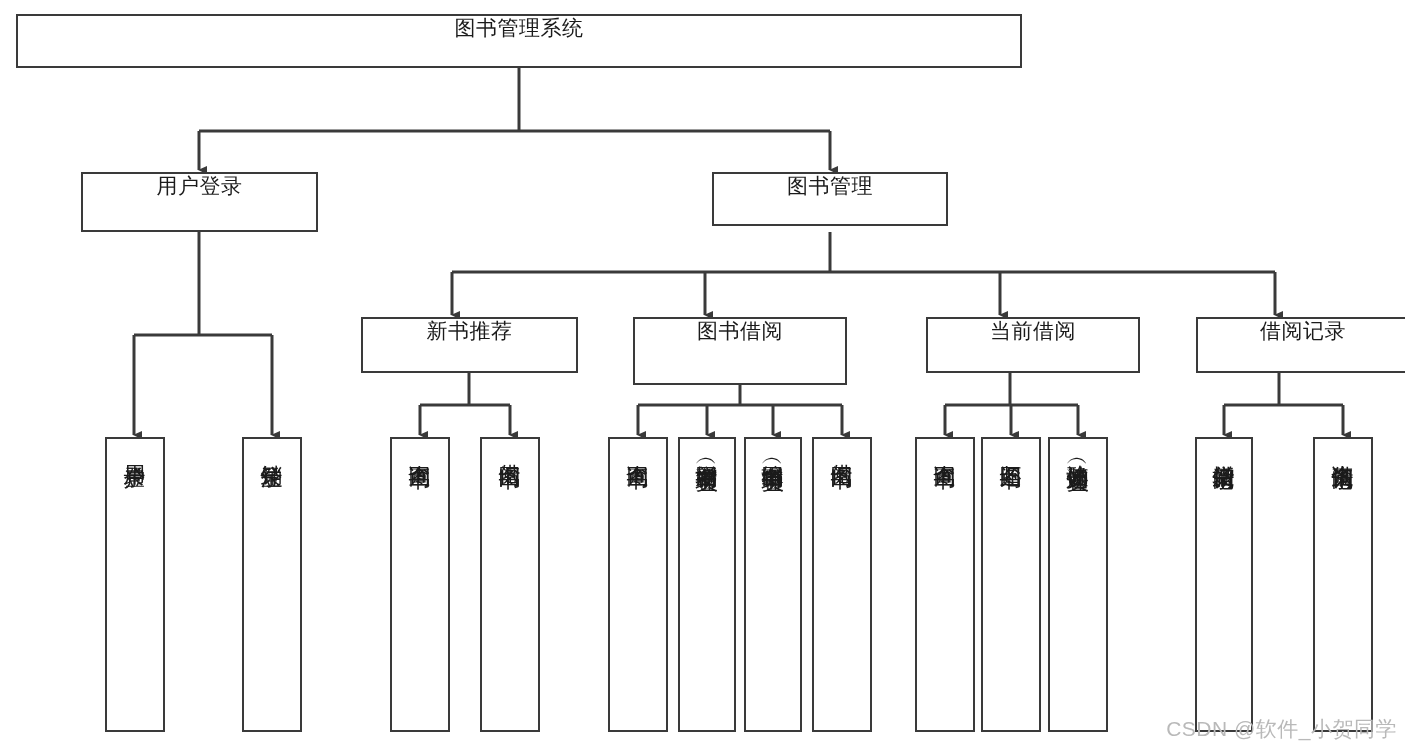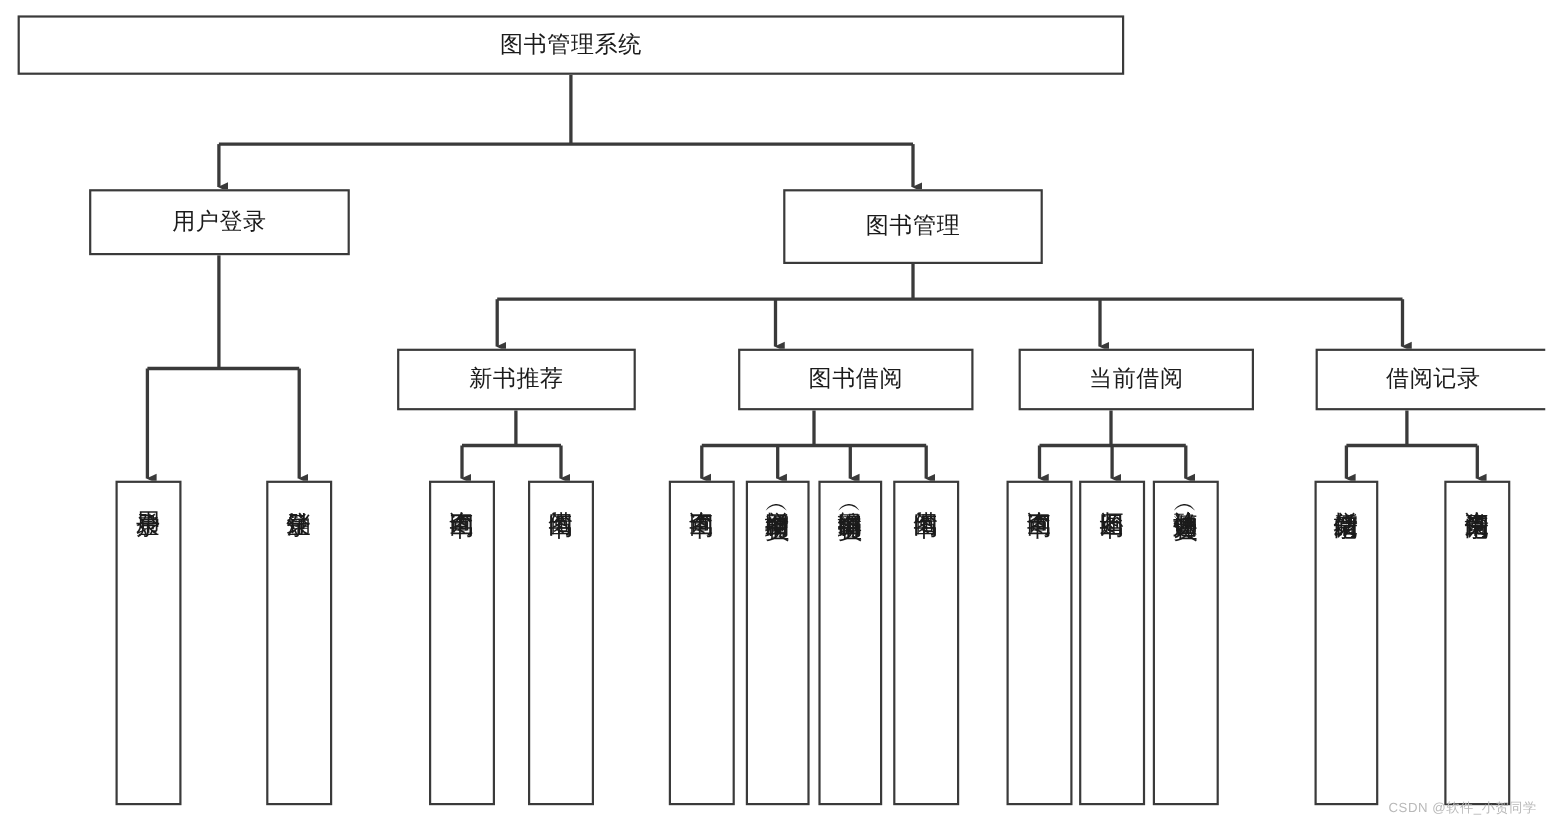--- a/index.html
+++ b/index.html
@@ -24,21 +24,21 @@
     top: 0;
     width: 1405px;
     height: 747px;
   }
   .node-box {
     position: absolute;
     box-sizing: border-box;
     border: 2px solid #3a3a3a;
     background: #ffffff;
     display: flex;
-    align-items: center;
+    align-items: flex-start;
     justify-content: center;
     color: #1b1b1b;
   }
   .node-label {
     display: block;
     text-align: center;
     line-height: 1.12;
     letter-spacing: 0.5px;
     white-space: pre;
   }
@@ -54,21 +54,21 @@
     writing-mode: vertical-rl;
     text-orientation: upright;
     font-size: 22px;
     line-height: 1.05;
     letter-spacing: 1px;
   }
   .watermark {
     position: absolute;
     right: 8px;
     bottom: 4px;
-    font-size: 12px;
+    font-size: 21px;
     color: #b9b9b9;
     white-space: nowrap;
     letter-spacing: 0.5px;
   }
 </style>
 </head>
 <body>
 
 <div id="canvas">
 
@@ -125,29 +125,29 @@
   </svg>
 
   <div class="node-box horiz" style="left:16px; top:14px; width:1006px; height:54px;">
     <span class="node-label">图书管理系统</span>
   </div>
 
   <div class="node-box horiz" style="left:81px; top:172px; width:237px; height:60px;">
     <span class="node-label">用户登录</span>
   </div>
 
-  <div class="node-box horiz" style="left:712px; top:172px; width:236px; height:68px;">
+  <div class="node-box horiz" style="left:712px; top:172px; width:236px; height:54px;">
     <span class="node-label">图书管理</span>
   </div>
 
   <div class="node-box horiz" style="left:361px; top:317px; width:217px; height:56px;">
     <span class="node-label">新书推荐</span>
   </div>
 
-  <div class="node-box horiz" style="left:671px; top:317px; width:214px; height:56px;">
+  <div class="node-box horiz" style="left:633px; top:317px; width:214px; height:68px;">
     <span class="node-label">图书借阅</span>
   </div>
 
   <div class="node-box horiz" style="left:926px; top:317px; width:214px; height:56px;">
     <span class="node-label">当前借阅</span>
   </div>
 
   <div class="node-box horiz" style="left:1172px; top:317px; width:214px; height:56px;margin-left:24px;">
     <span class="node-label">借阅记录</span>
   </div>

